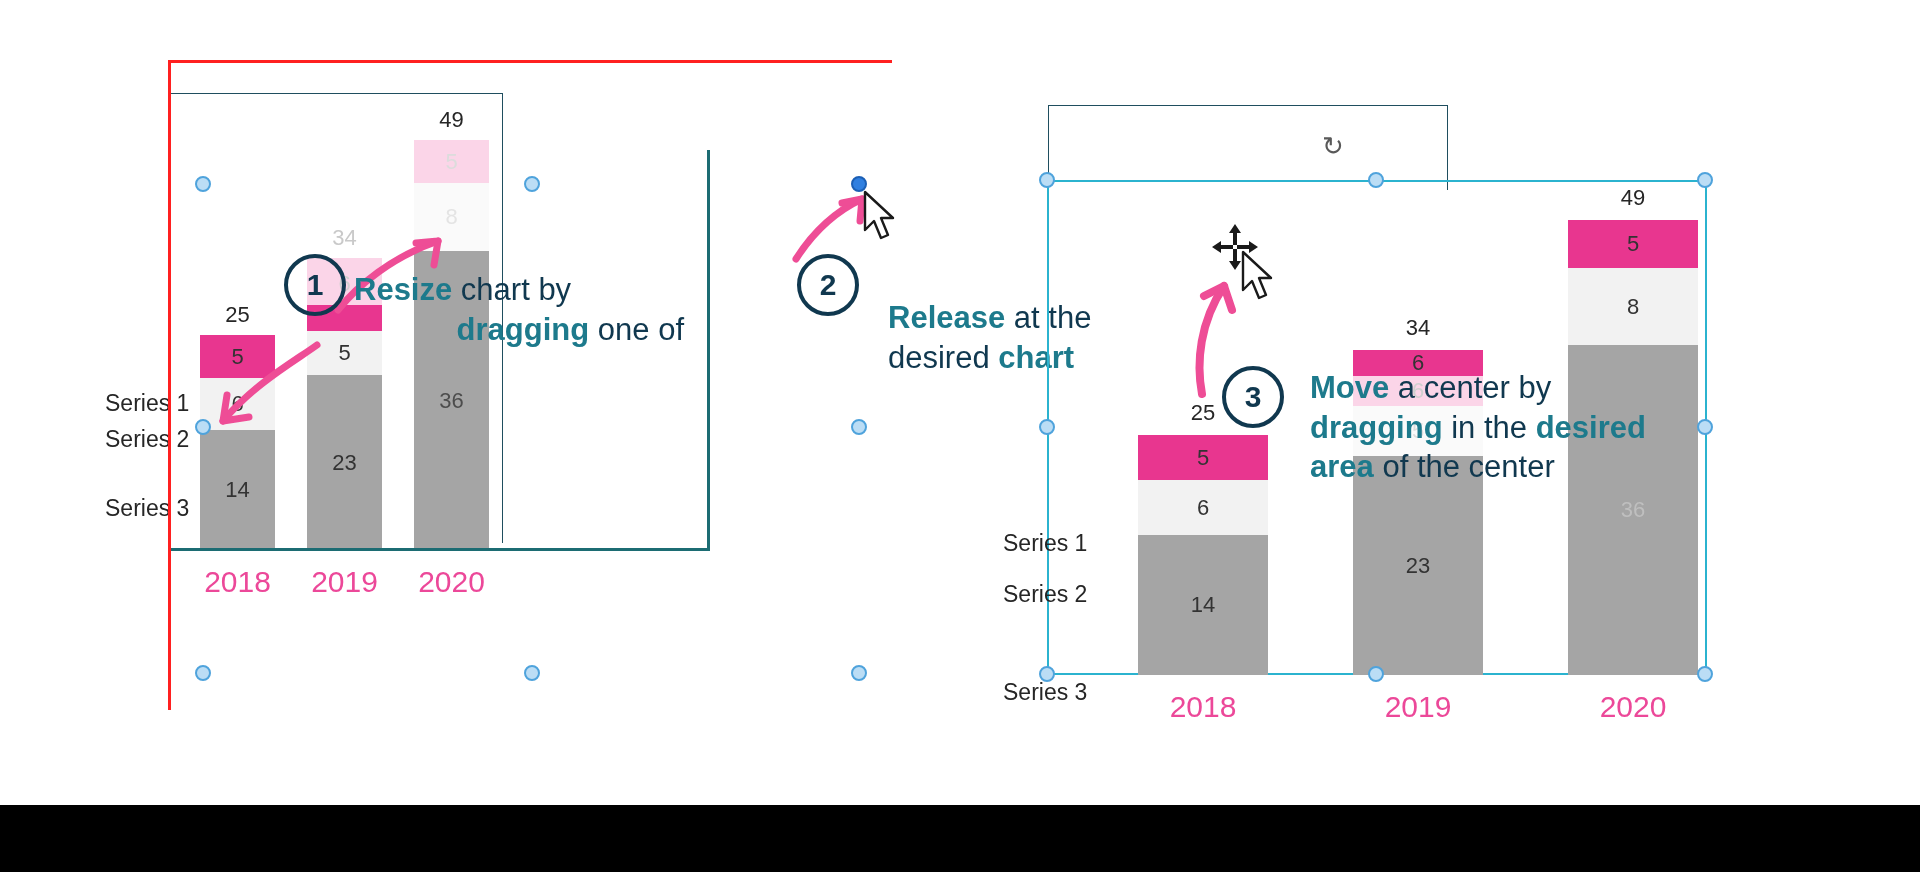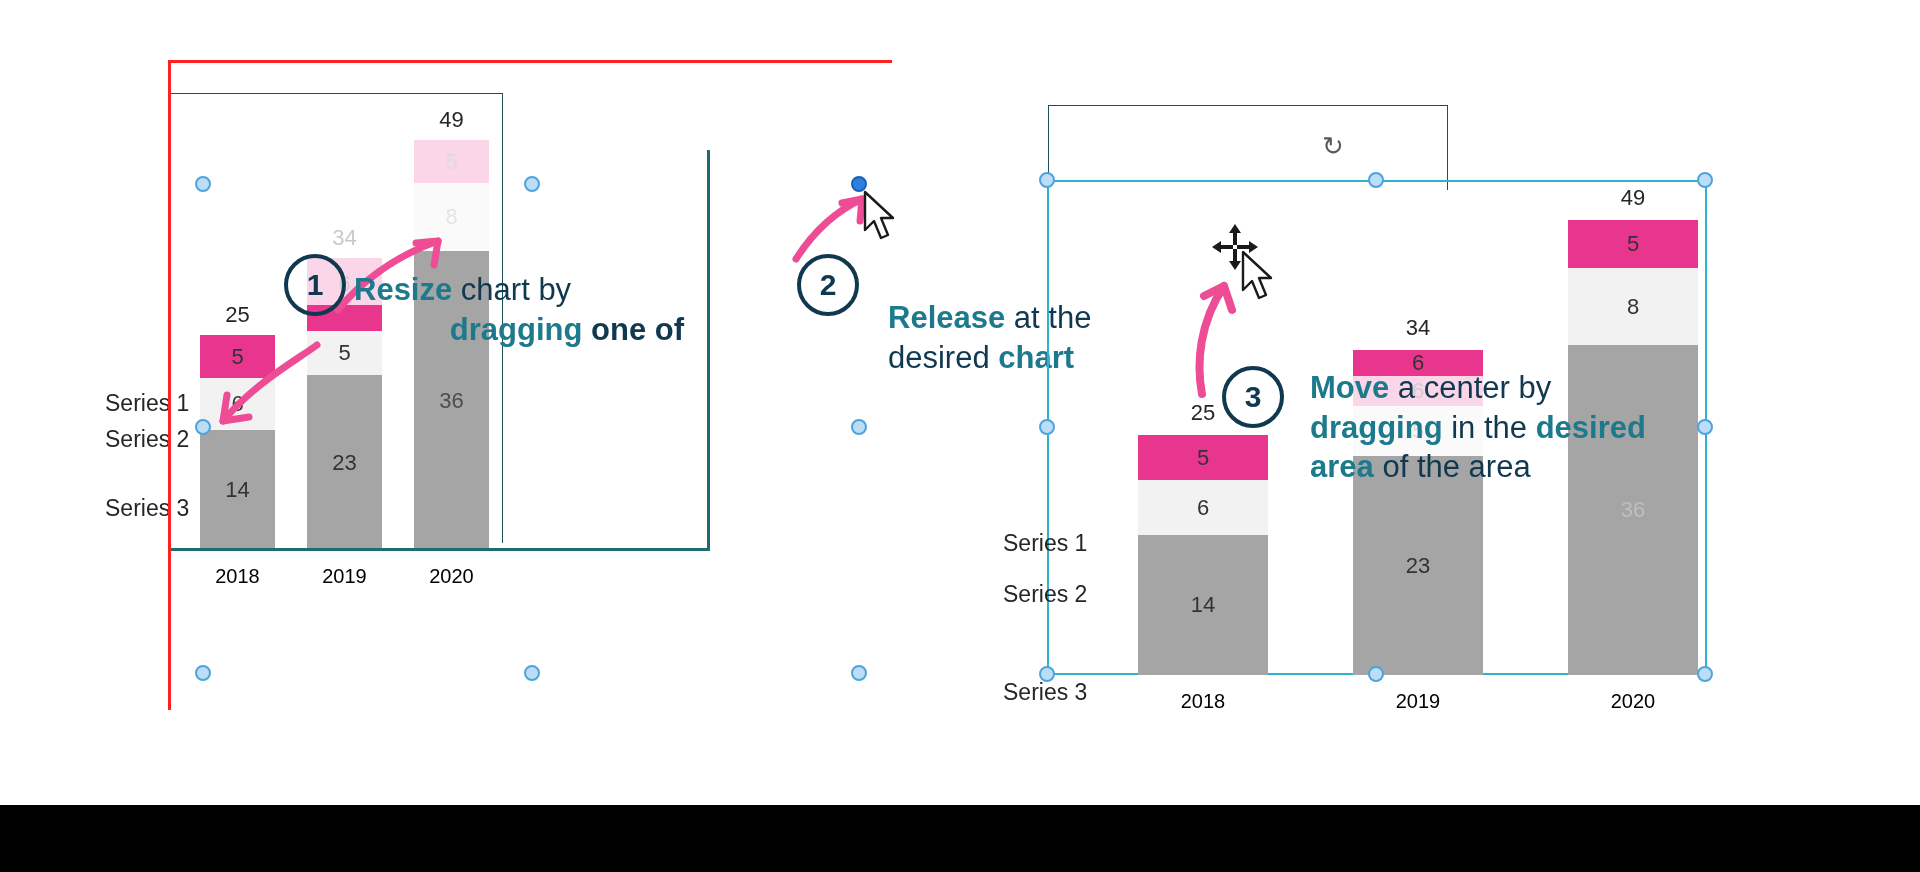--- a/index.html
+++ b/index.html
@@ -16,21 +16,21 @@
 
   
   .chart { position: absolute; }
   .plot { position: absolute; }
   .bar-group { position: absolute; bottom: 0; }
   .seg { position: absolute; left: 0; width: 100%;
          display: flex; align-items: center; justify-content: center;
          font-size: 22px; color: #333; }
   .total-label { position: absolute; width: 100%; text-align: center;
                  font-size: 22px; color: #262626; }
-  .cat-label { position: absolute; text-align: center; font-size: 20px; color: #000000; }
+  .cat-label { position: absolute; text-align: center; font-size: 30px; color: #ec4899; }
   .series-label { position: absolute; font-size: 23px; color: #262626; white-space: nowrap; }
 
   .seg.s1 { background: #E8368F; }
   .seg.s2 { background: #F2F2F2; }
   .seg.s3 { background: #A5A5A5; }
 
   
   .frame { position: absolute; pointer-events: none; }
   .frame.teal { border: 2px solid #2BB3CF; }
   .frame.dark { border: 1.5px solid #1F4E5F; }
@@ -116,21 +116,21 @@
     <path d="M8 85 C 28 60, 62 32, 108 16" stroke="#EE4D96" stroke-width="7" fill="none" stroke-linecap="round"></path>
     <path d="M108 16 L 86 18 M108 16 L 104 40" stroke="#EE4D96" stroke-width="7" fill="none" stroke-linecap="round"></path>
   </svg>
   <svg class="arrow" style="left:205px; top:335px;" width="120" height="100" viewBox="0 0 120 100">
     <path d="M112 10 C 90 26, 50 48, 18 86" stroke="#EE4D96" stroke-width="7" fill="none" stroke-linecap="round"></path>
     <path d="M18 86 L 22 60 M18 86 L 44 82" stroke="#EE4D96" stroke-width="7" fill="none" stroke-linecap="round"></path>
   </svg>
   <div class="badge" style="left:284px; top:254px;">1</div>
   <div class="callout" style="left:354px; top:270px; width:330px;">
     <div><b>Resize</b><span> chart by</span></div>
-    <div style="text-align:right;font-weight:bold;"><b>dragging</b><span> one of</span></div>
+    <div style="text-align:right;"><b>dragging</b><span> one of</span></div>
   </div>
 
   <svg class="arrow" style="left:790px; top:185px;" width="90" height="80" viewBox="0 0 90 80">
     <path d="M6 74 C 20 52, 42 28, 72 14" stroke="#EE4D96" stroke-width="7" fill="none" stroke-linecap="round"></path>
     <path d="M72 14 L 52 18 M72 14 L 70 36" stroke="#EE4D96" stroke-width="7" fill="none" stroke-linecap="round"></path>
   </svg>
   <div class="badge" style="left:797px; top:254px;">2</div>
   <div class="callout" style="left:888px; top:266px; width:280px;margin-top:32px;">
     <div><b>Release</b><span> at the</span></div>
     <div><span>desired </span><b>chart</b></div>
@@ -193,21 +193,21 @@
   <div class="handle" style="left:1706px; top:675px;"></div>
 
   <svg class="arrow" style="left:1180px; top:270px;" width="70" height="130" viewBox="0 0 70 130">
     <path d="M22 124 C 16 92, 20 52, 44 16" stroke="#EE4D96" stroke-width="8" fill="none" stroke-linecap="round"></path>
     <path d="M44 16 L 24 26 M44 16 L 52 40" stroke="#EE4D96" stroke-width="8" fill="none" stroke-linecap="round"></path>
   </svg>
   <div class="badge" style="left:1222px; top:366px;">3</div>
   <div class="callout" style="left:1310px; top:368px; width:420px;">
     <div><b>Move</b><span> a center by</span></div>
     <div><b>dragging</b><span> in the </span><b>desired</b></div>
-    <div><b>area</b><span> of the area</span></div>
+    <div><b>area</b><span> of the center</span></div>
   </div>
 
   <svg class="cursor" style="left:1210px; top:222px;" width="50" height="50" viewBox="0 0 50 50">
     <g fill="#1a1a1a">
       <path d="M25 2 L31 11 L27 11 L27 23 L23 23 L23 11 L19 11 Z"></path>
       <path d="M25 48 L19 39 L23 39 L23 27 L27 27 L27 39 L31 39 Z"></path>
       <path d="M2 25 L11 19 L11 23 L23 23 L23 27 L11 27 L11 31 Z"></path>
       <path d="M48 25 L39 31 L39 27 L27 27 L27 23 L39 23 L39 19 Z"></path>
     </g>
   </svg>

